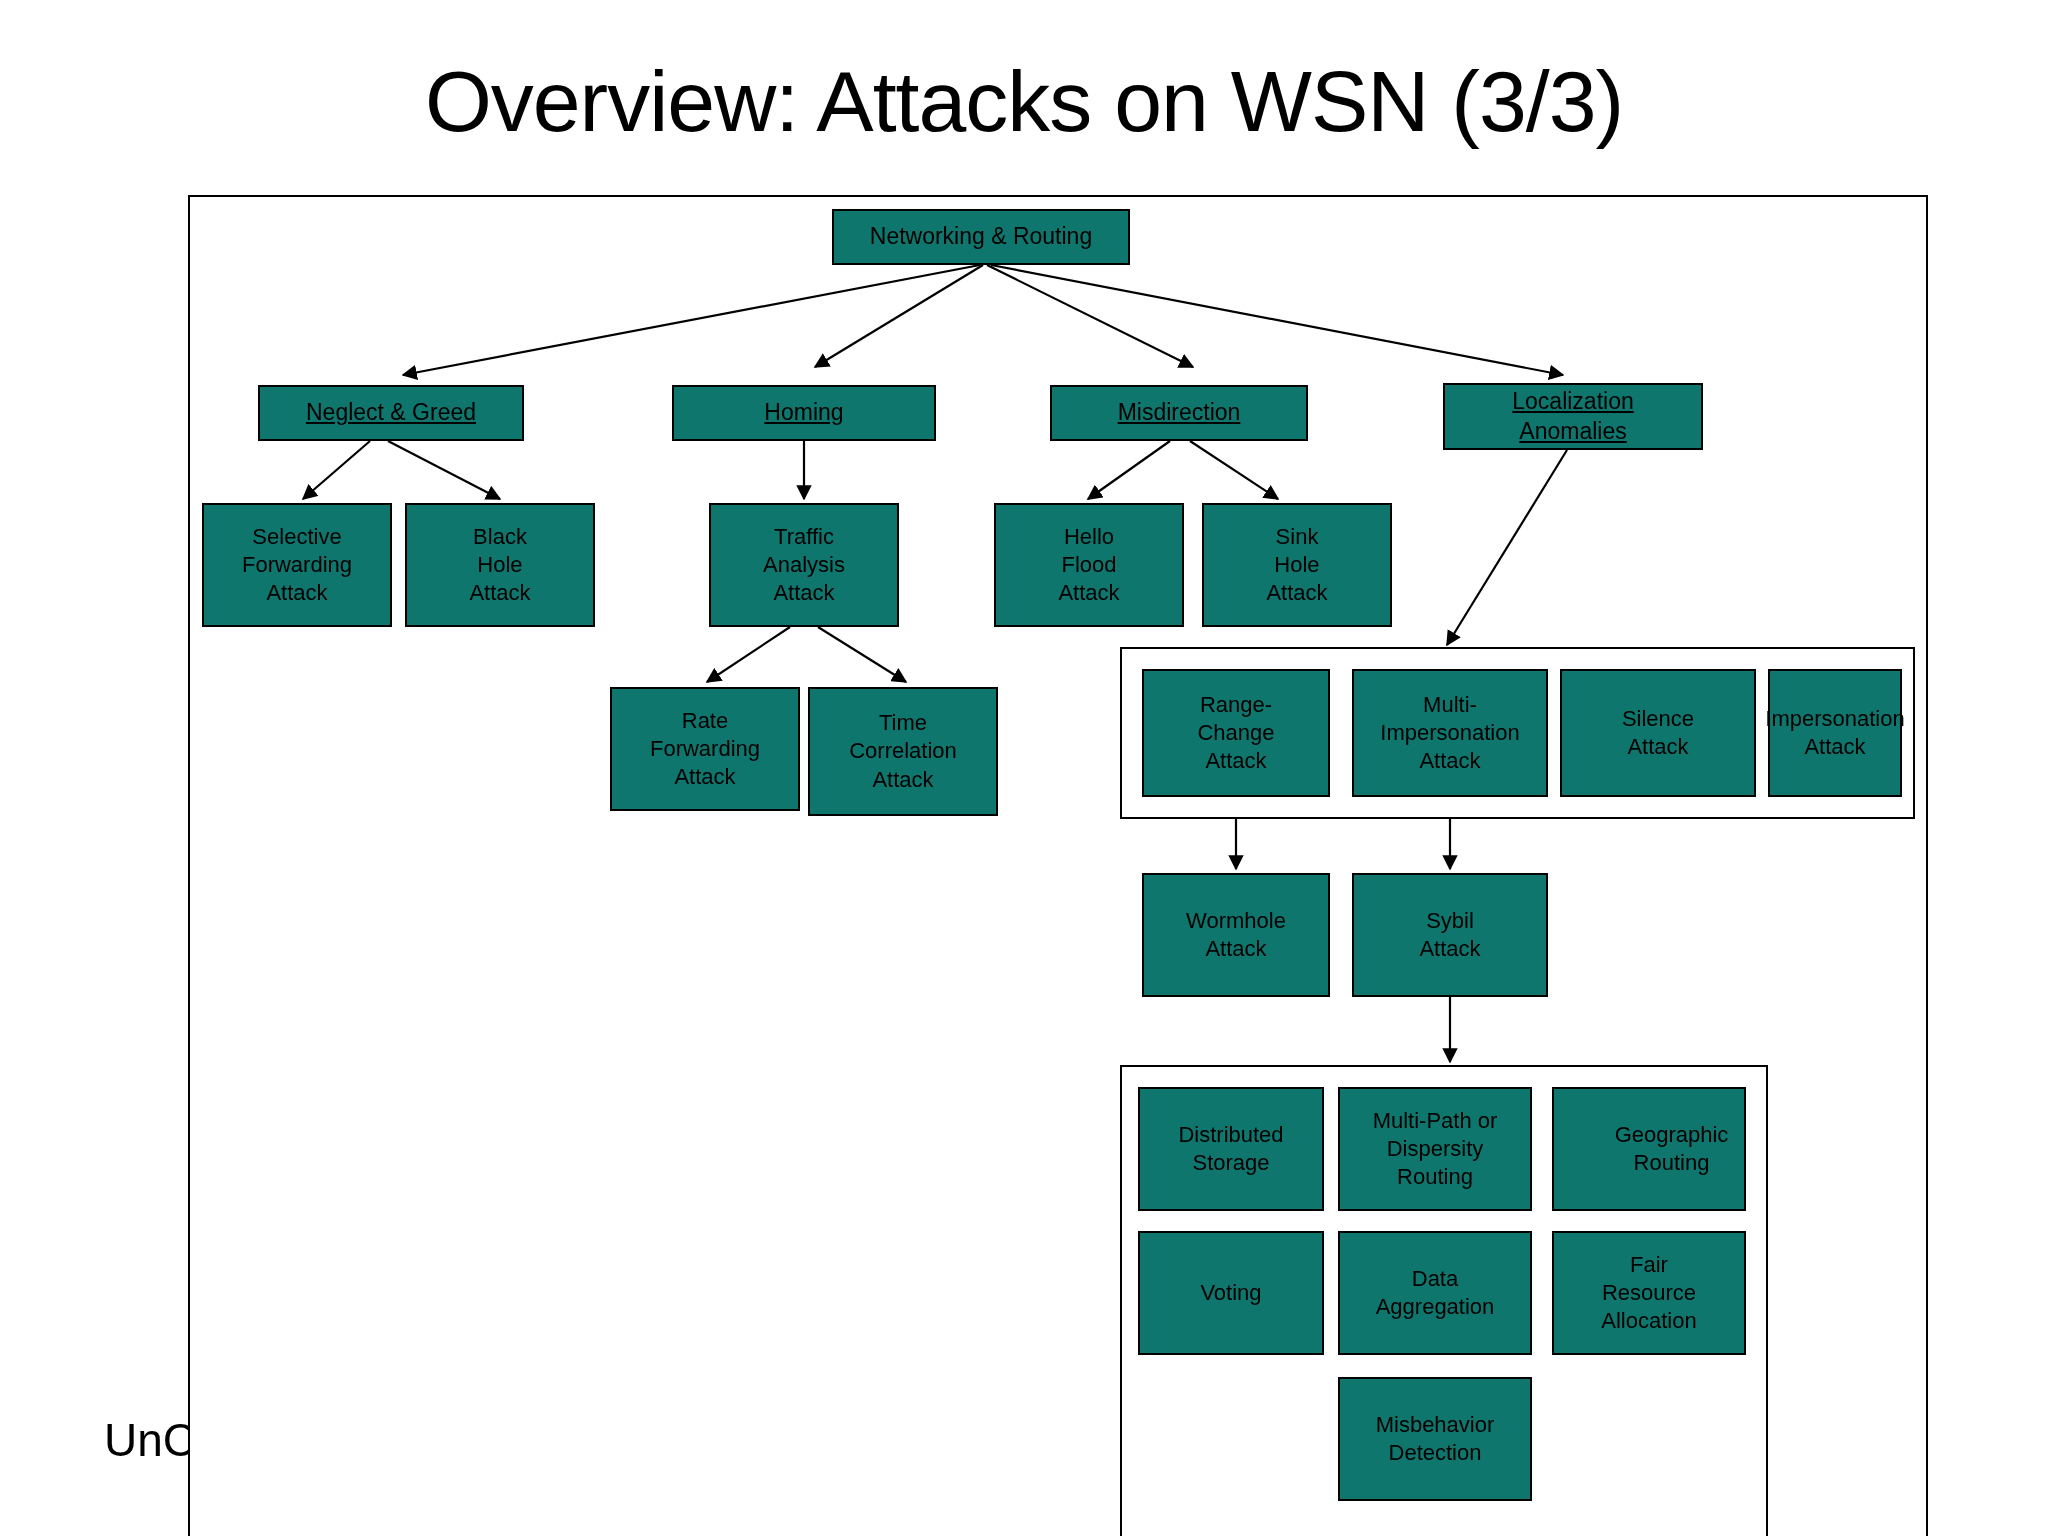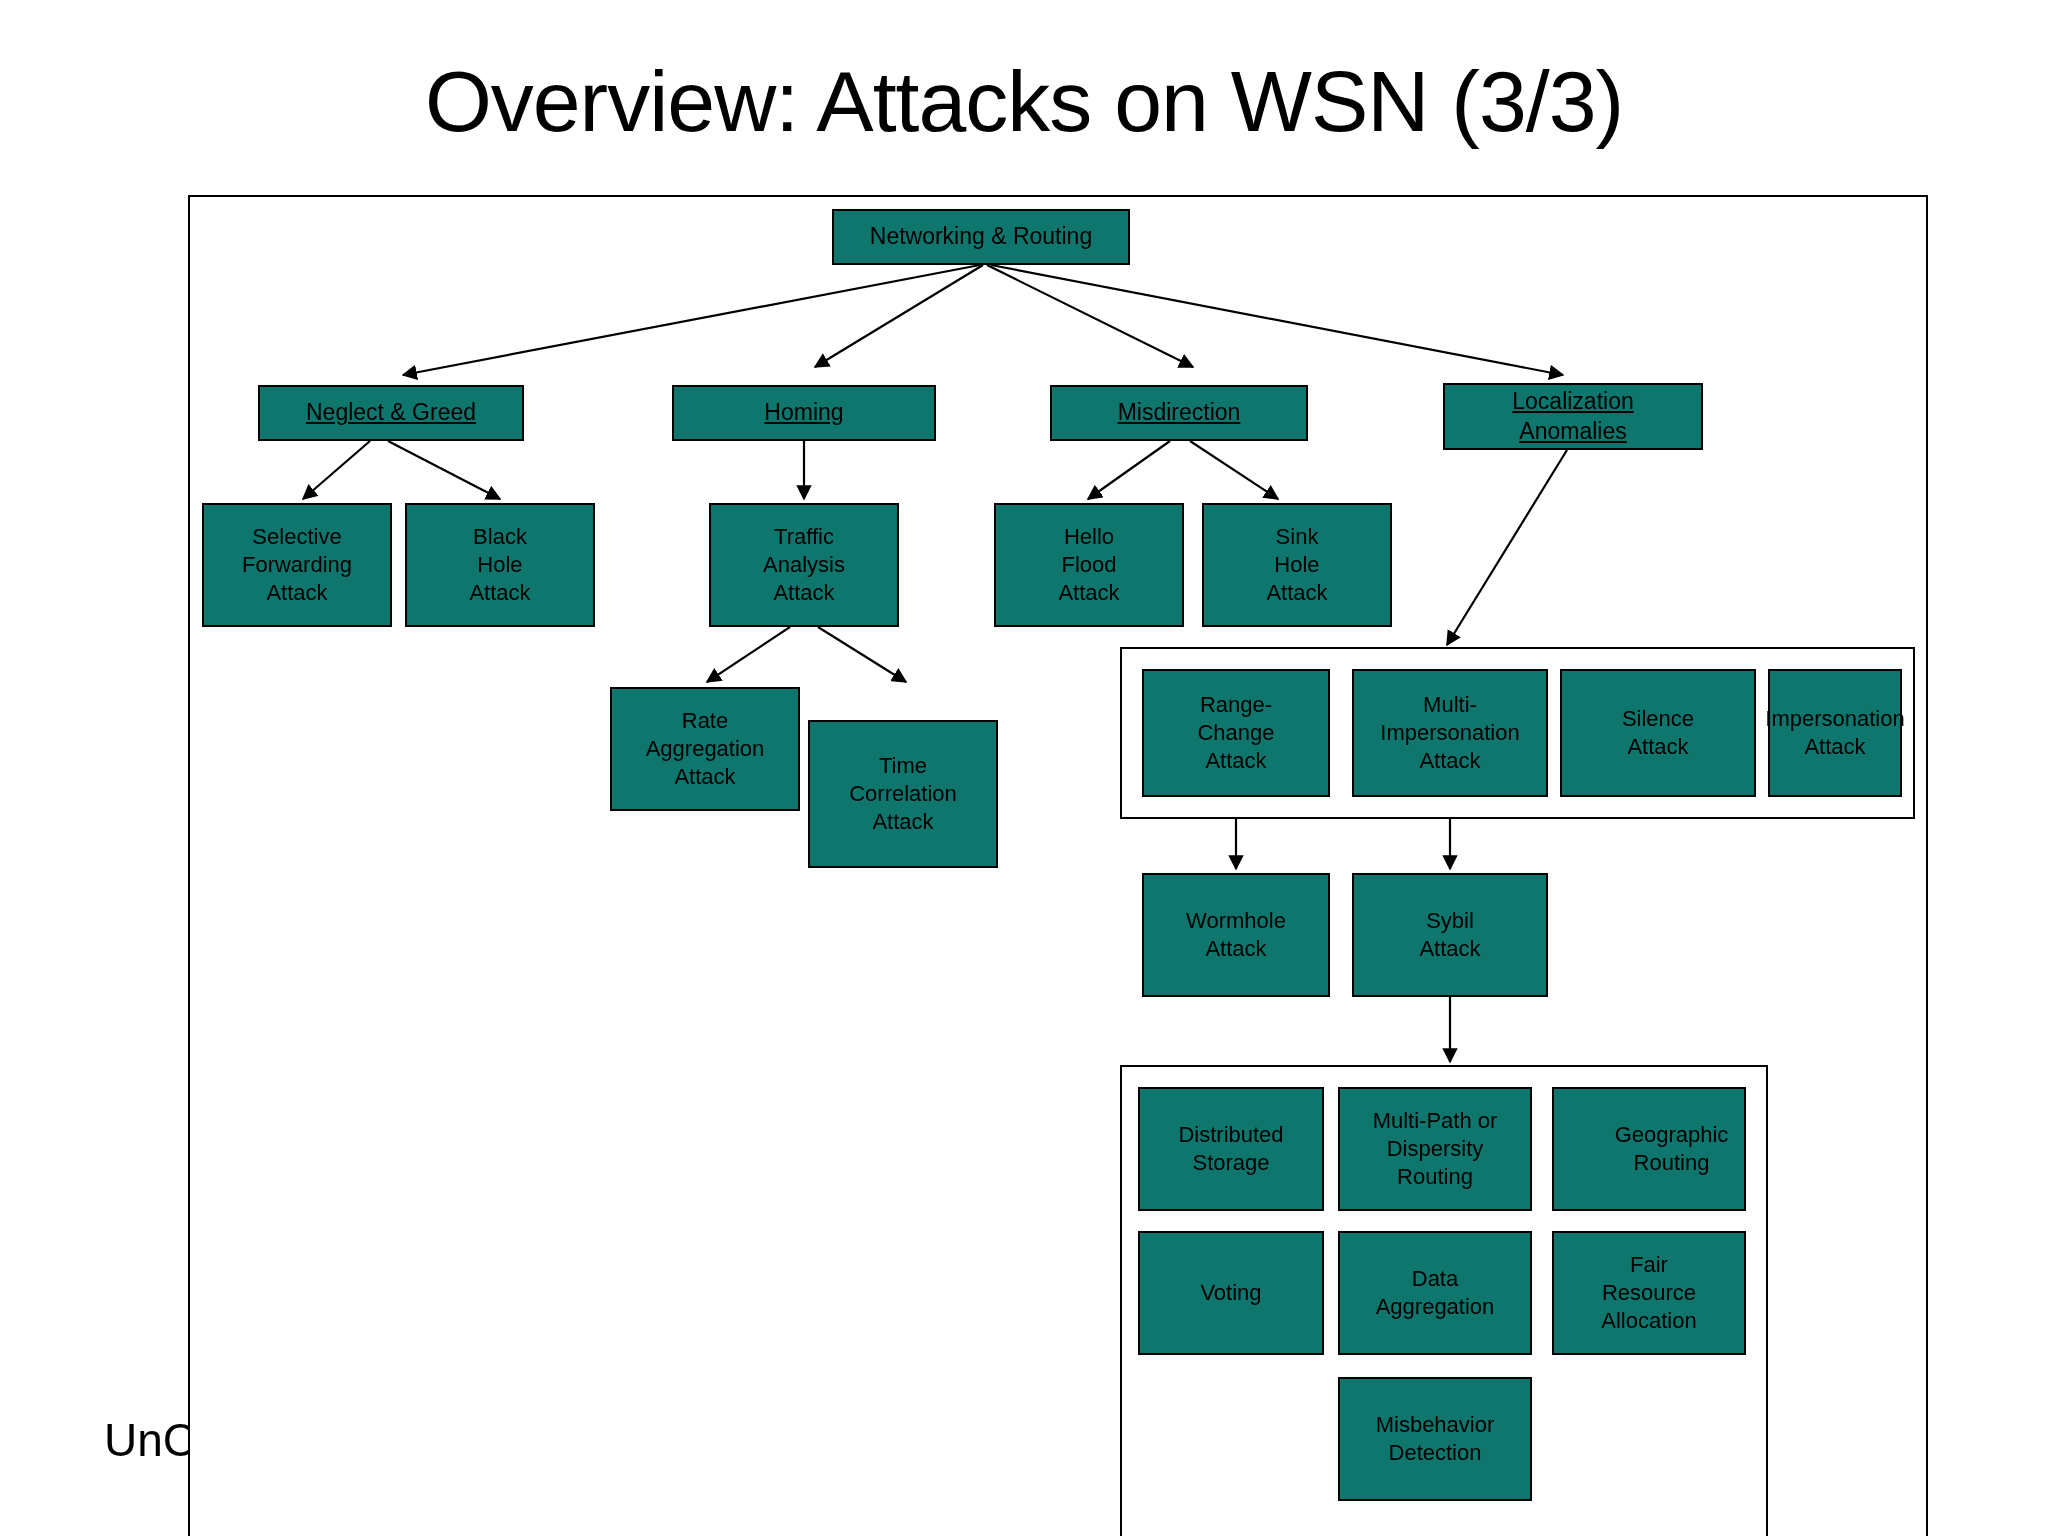--- a/index.html
+++ b/index.html
@@ -183,24 +183,24 @@
 Attack</span>
     </div>
     <div class="node sz-lvl3" style="left:1012px; top:306px; width:190px; height:124px;">
       <span>Sink
 Hole
 Attack</span>
     </div>
 
     <div class="node sz-leaf" style="left:420px; top:490px; width:190px; height:124px;">
       <span>Rate
-Aggregation
-Attack</span>
-    </div>
-    <div class="node sz-leaf" style="left:618px; top:490px; width:190px; height:148px;margin-top:33px;">
+Forwarding
+Attack</span>
+    </div>
+    <div class="node sz-leaf" style="left:618px; top:490px; width:190px; height:129px;">
       <span>Time
 Correlation
 Attack</span>
     </div>
 
     <div class="group-box" style="left:930px; top:450px; width:795px; height:172px;"></div>
 
     <div class="node sz-leaf" style="left:952px; top:472px; width:188px; height:128px;">
       <span>Range-
 Change

